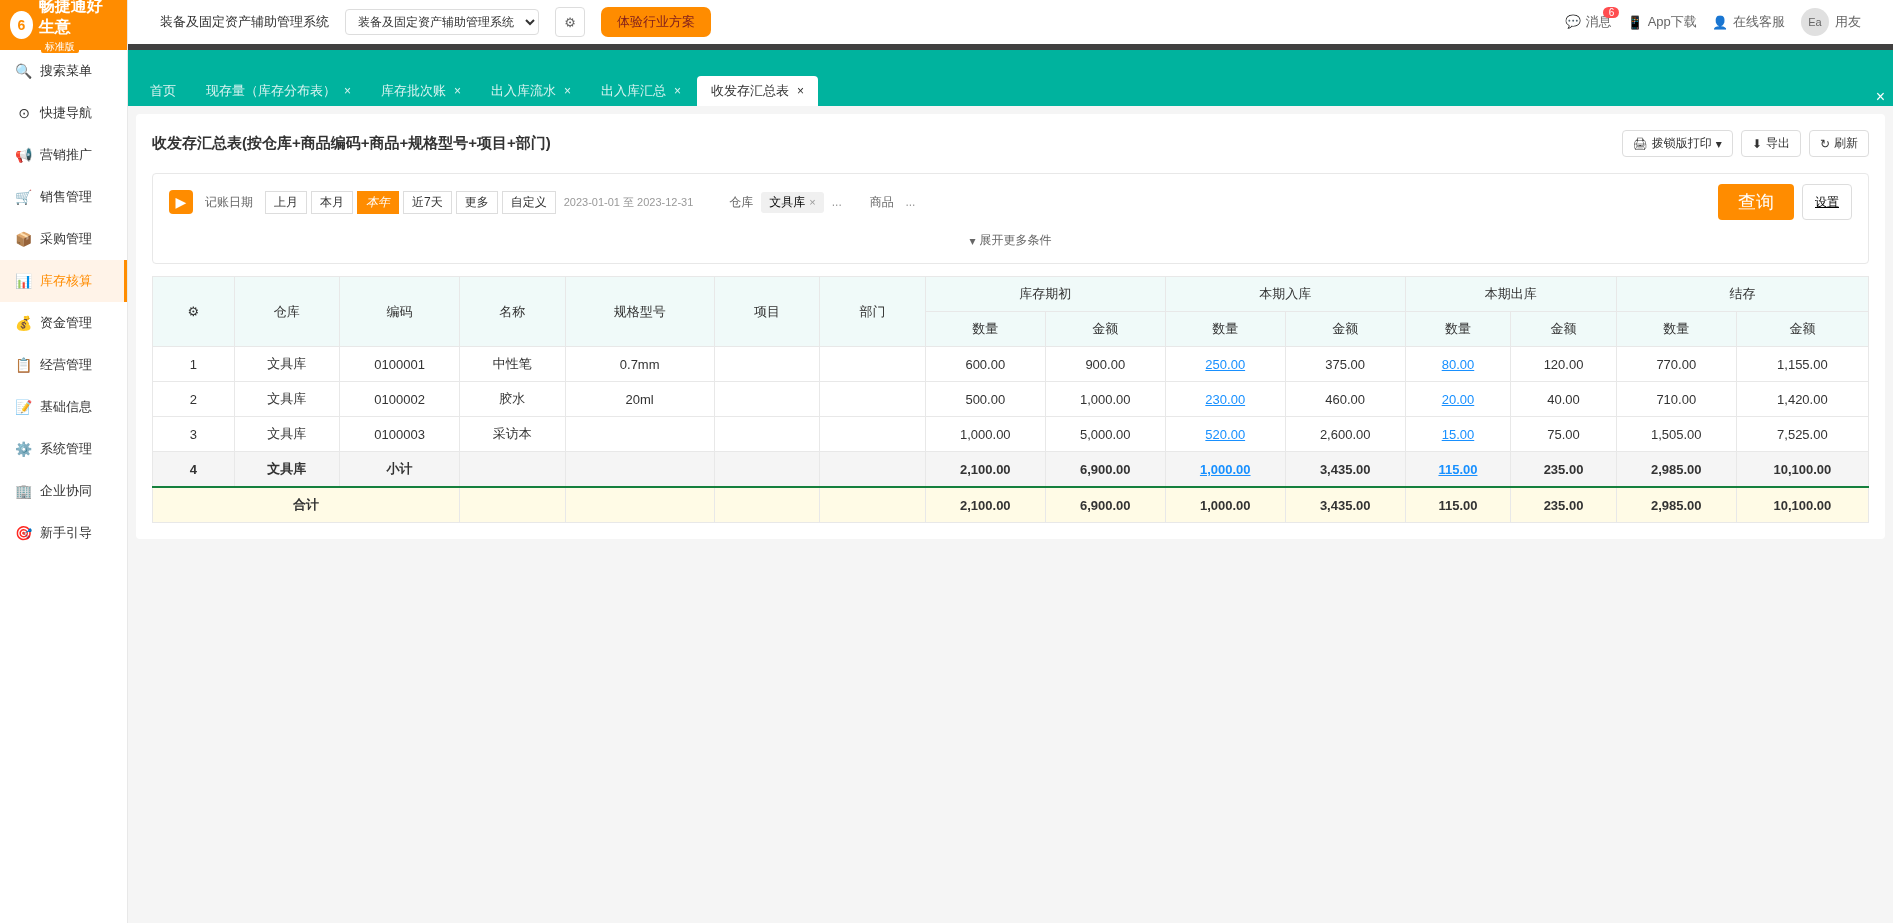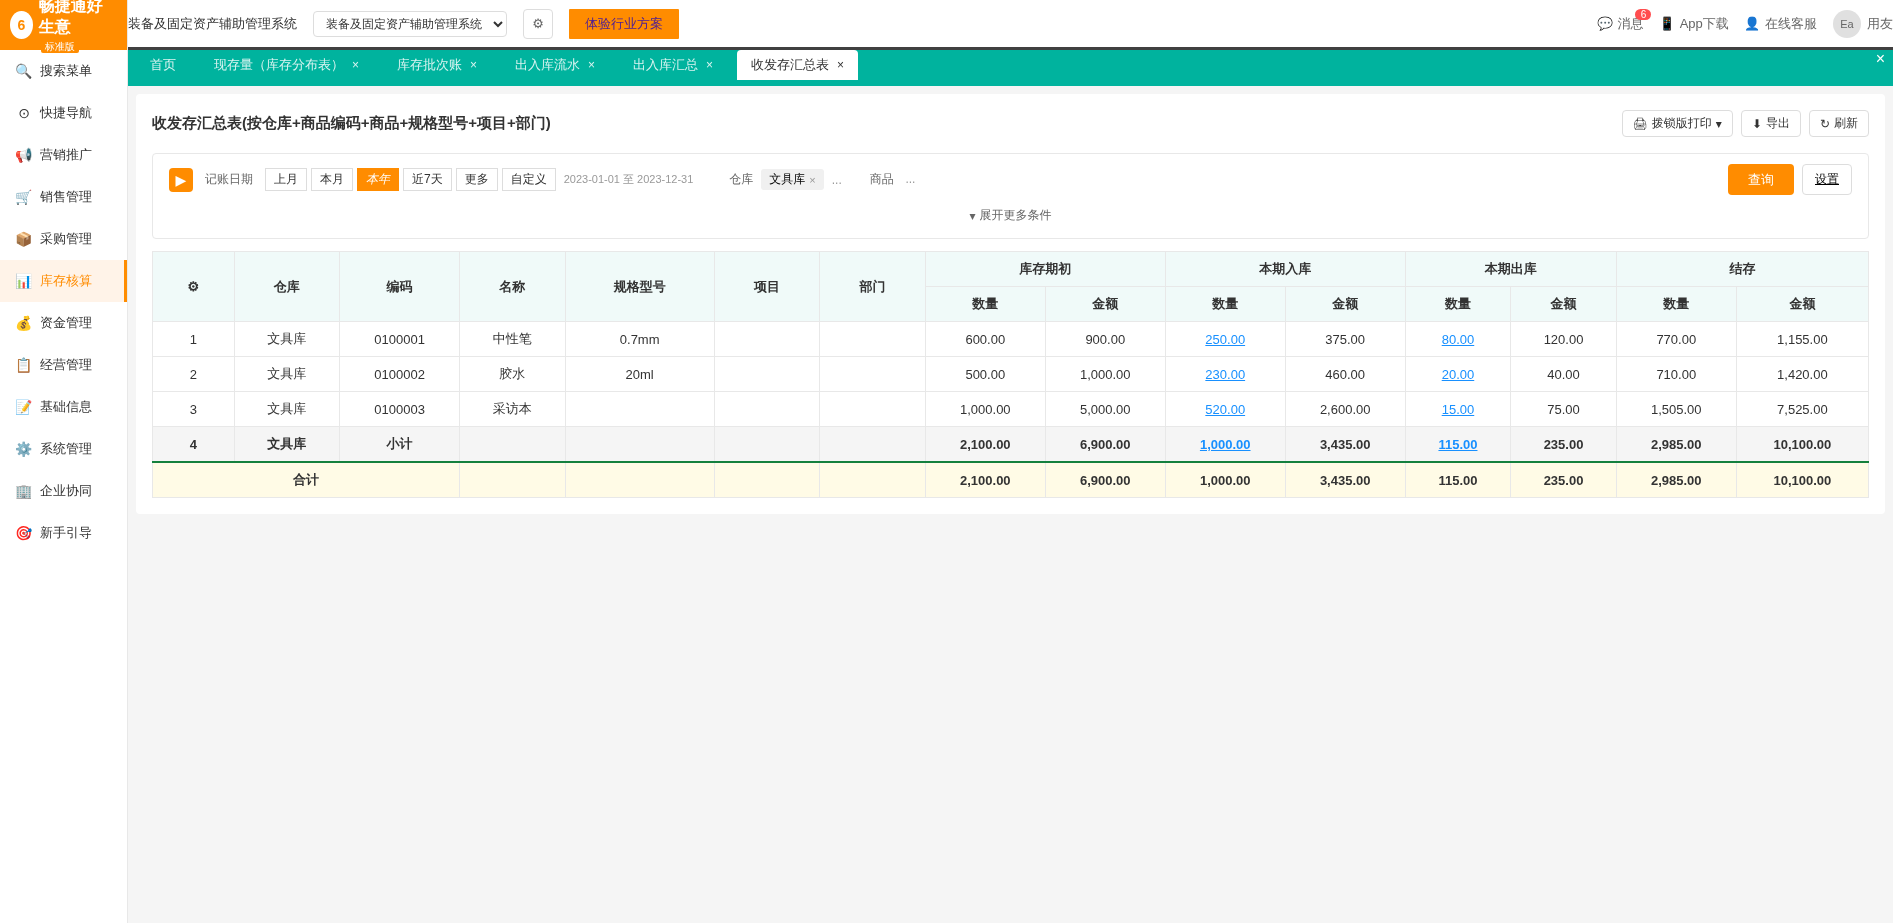--- a/index.html
+++ b/index.html
@@ -11,31 +11,31 @@
     .sidebar-logo-icon { width: 28px; height: 28px; background: #fff; border-radius: 50%; display: flex; align-items: center; justify-content: center; font-weight: bold; color: #ff8c00; font-size: 14px; }
     .sidebar-tag { background: #ff8c00; color: #fff; font-size: 10px; padding: 1px 4px; border-radius: 2px; margin-left: 2px; }
     .sidebar-item { display: flex; align-items: center; gap: 8px; padding: 12px 16px; cursor: pointer; color: #333; font-size: 13px; }
     .sidebar-item.active { background: #fff3e8; color: #ff8c00; border-right: 3px solid #ff8c00; }
     .sidebar-item-icon { width: 16px; height: 16px; display: flex; align-items: center; justify-content: center; color: inherit; font-size: 14px; }
 
     
     .main { flex: 1; display: flex; flex-direction: column; overflow: hidden; }
 
     
-    .topbar { height: 50px; background: #fff; border-bottom: 3px solid #404040; display: flex; align-items: center; padding: 0 0; gap: 16px; }
+    .topbar { height: 50px; background: #fff; border-bottom: 6px solid #404040; display: flex; align-items: center; padding: 0 32px; gap: 16px; }
     .topbar-select { border: 1px solid #ddd; border-radius: 4px; padding: 4px 8px; font-size: 12px; color: #333; background: #fff; }
     .topbar-settings-btn { width: 30px; height: 30px; border: 1px solid #ddd; border-radius: 4px; display: flex; align-items: center; justify-content: center; cursor: pointer; color: #666; }
-    .topbar-trial-btn { background: #ff8c00; color: #4c1d95; border: none; border-radius: 1px; padding: 6px 16px; font-size: 13px; cursor: pointer; }
+    .topbar-trial-btn { background: #ff8c00; color: #7f1d1d; border: none; border-radius: 7px; padding: 6px 16px; font-size: 13px; cursor: pointer; }
     .topbar-right { margin-left: auto; display: flex; align-items: center; gap: 16px; color: #666; font-size: 13px; }
     .topbar-badge { position: relative; display: inline-block; }
     .topbar-badge-count { position: absolute; top: -6px; right: -8px; background: #ff4d4f; color: #fff; border-radius: 8px; font-size: 10px; padding: 0 4px; min-width: 16px; text-align: center; }
     .topbar-user-avatar { width: 28px; height: 28px; background: #e0e0e0; border-radius: 50%; display: flex; align-items: center; justify-content: center; font-size: 11px; color: #666; }
 
     
-    .tabbar { background: #00b39e; display: flex; align-items: flex-start; height: 36px; padding: 0 8px; gap: 10px; }
+    .tabbar { background: #00b39e; display: flex; align-items: flex-end; height: 56px; padding: 0 8px; gap: 2px; }
     .tab { display: flex; align-items: center; gap: 6px; padding: 6px 14px; border-radius: 4px 4px 0 0; cursor: pointer; font-size: 13px; color: rgba(255,255,255,0.85); background: transparent; }
     .tab.active { background: #fff; color: #333; }
     .tab-close { font-size: 12px; color: inherit; cursor: pointer; margin-left: 2px; }
     .tabbar-close-all { margin-left: auto; color: #fff; cursor: pointer; font-size: 16px; }
 
     
     .content { flex: 1; background: #f5f5f5; overflow: auto; padding: 0; }
     .page-container { background: #fff; margin: 8px; border-radius: 4px; padding: 16px; }
     .page-title { font-size: 15px; font-weight: bold; color: #333; margin-bottom: 16px; display: flex; align-items: center; justify-content: space-between; }
     .page-title-actions { display: flex; gap: 8px; }
@@ -50,27 +50,27 @@
     .filter-label { color: #666; font-size: 12px; white-space: nowrap; }
     .filter-date-group { display: flex; align-items: center; gap: 4px; }
     .filter-date-btn { padding: 2px 8px; border: 1px solid #ddd; border-radius: 0; cursor: pointer; font-size: 12px; background: #fff; color: #333; }
     .filter-date-btn.active { background: #ff8c00; color: #fff; border-color: #ff8c00; font-style: italic; }
     .filter-date-range { font-size: 11px; color: #999; margin-left: 4px; }
     .filter-warehouse { display: flex; align-items: center; gap: 8px; margin-left: 24px; }
     .filter-tag { background: #f0f0f0; border-radius: 3px; padding: 2px 8px; font-size: 12px; display: flex; align-items: center; gap: 4px; }
     .filter-tag-close { cursor: pointer; color: #999; font-size: 11px; }
     .filter-more { color: #999; font-size: 12px; cursor: pointer; }
     .filter-goods { margin-left: 16px; }
-    .btn-query { background: #ff8c00; color: #fff; border: none; border-radius: 4px; padding: 6px 20px; font-size: 13px; cursor: pointer; }
+    .btn-query { background: #ff8c00; color: #fff; border: none; border-radius: 4px; padding: 6px 20px; font-size: 18px; cursor: pointer; }
     .btn-settings-small { border: 1px solid #ddd; background: #fff; border-radius: 4px; padding: 6px 12px; font-size: 12px; cursor: pointer; text-decoration: underline; }
     .filter-expand-row { display: flex; align-items: center; justify-content: center; gap: 4px; color: #666; font-size: 12px; cursor: pointer; padding: 4px 0; }
 
     
     .data-table { width: 100%; border-collapse: collapse; font-size: 13px; }
-    .data-table th { background: #f0faf9; color: #333; font-weight: bold; padding: 8px 18px; border: 1px solid #e8e8e8; text-align: center; margin-top: 48px; }
+    .data-table th { background: #f0faf9; color: #333; font-weight: normal; padding: 8px 18px; border: 1px solid #e8e8e8; text-align: center; margin-top: 48px; }
     .data-table td { padding: 8px 10px; border: 1px solid #e8e8e8; text-align: center; color: #333; }
     .data-table .subtotal-row td { font-weight: bold; background: #f5f5f5; }
     .table-header-group { background: #e8f7f5; }
     .num-link { color: #1890ff; text-decoration: underline; cursor: pointer; }
     .settings-icon-cell { color: #666; cursor: pointer; }
 
     
     .table-footer { background: #fffbe6; border-top: 2px solid #15803d; }
     .table-footer td { font-weight: bold; padding: 8px 10px; border: 1px solid #e8e8e8; text-align: center; }
   </style>

